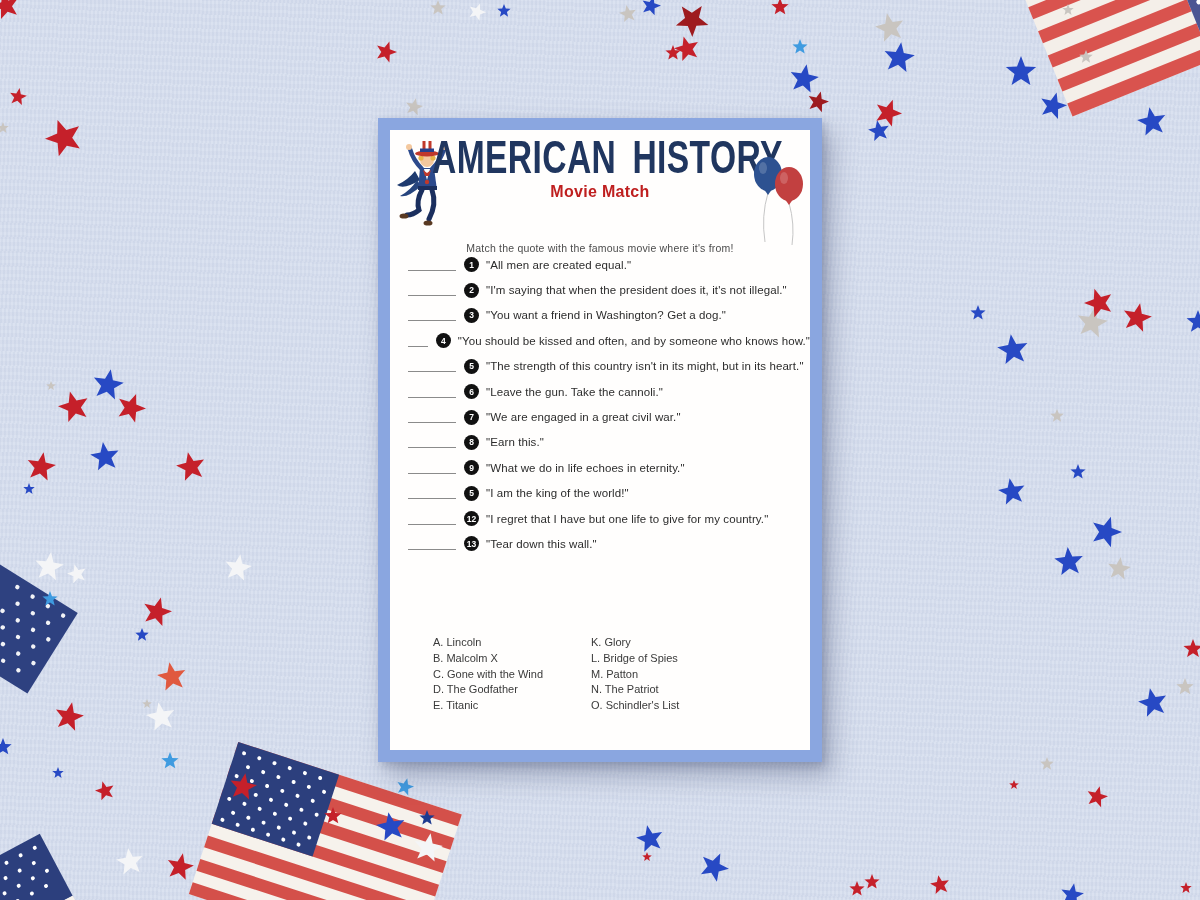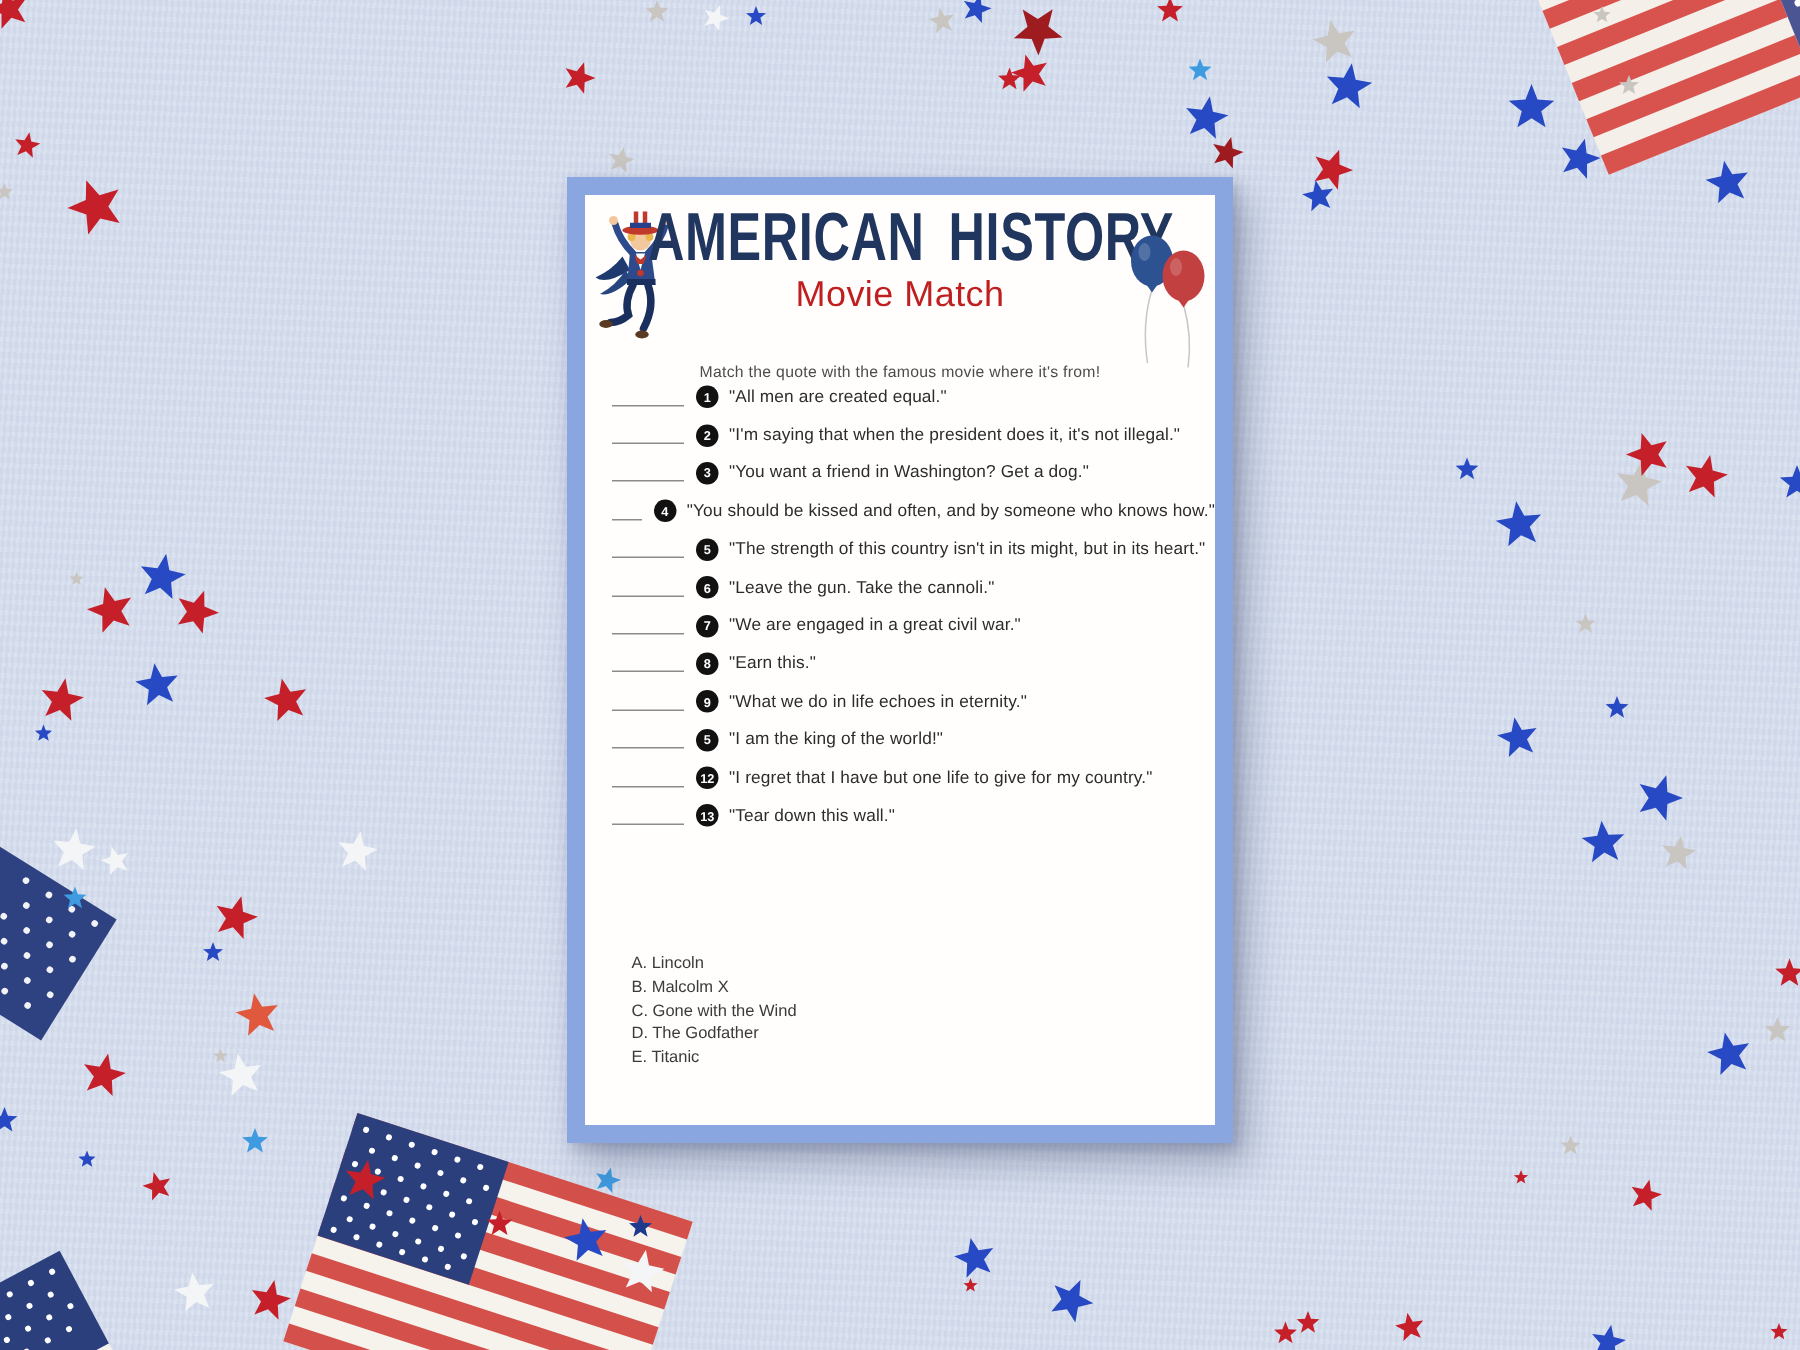--- a/index.html
+++ b/index.html
@@ -19,41 +19,41 @@
     box-shadow:10px 14px 24px rgba(62,74,112,.35), 3px 4px 8px rgba(62,74,112,.25);
   }
   .header{position:absolute;left:0;top:0;width:100%;height:120px;}
   .title{
     position:absolute;left:0;right:0;top:6px;text-align:center;
     font-weight:800;font-size:42px;line-height:44px;color:#20365f;
     transform:scaleX(.80) scaleY(1.08);letter-spacing:.5px;word-spacing:8px;white-space:nowrap;
   }
   .subtitle{
     position:absolute;left:0;right:0;top:53px;text-align:center;
-    font-weight:400;font-size:24px;color:#bf1f1f;letter-spacing:.3px;
+    font-weight:700;font-size:16px;color:#bf1f1f;letter-spacing:.3px;
   }
   .instruction{
     position:absolute;left:0;right:0;top:86px;text-align:center;
     font-size:10.5px;color:#4c4c4c;letter-spacing:.2px;margin-top:26px;
   }
   .sam{position:absolute;left:4px;top:8px;}
   .balloons{position:absolute;right:0px;top:16px;}
   
   .quotes{position:absolute;left:0;top:122px;width:100%;}
   .quote-row{display:flex;align-items:center;height:25.4px;padding-left:18px;}
   .blank{width:48px;height:1px;border-bottom:1.4px solid #8b8b8b;margin-right:8px;transform:translateY(5px);}
   .badge{
     width:15px;height:15px;border-radius:50%;background:#111;color:#fff;
     font-size:8.5px;font-weight:700;display:flex;align-items:center;justify-content:center;
     margin-right:7px;flex:0 0 auto;
   }
   .qtext{font-size:11.5px;color:#2c2c2c;letter-spacing:.1px;white-space:nowrap;}
   
   .answers{
-    position:absolute;left:0;top:505px;width:100%;
+    position:absolute;left:12px;top:505px;width:100%;
     display:grid;grid-template-columns:158px 138px auto;padding-left:31px;box-sizing:border-box;
   }
   .answer-item{font-size:11px;color:#3a3a3a;line-height:15.8px;white-space:nowrap;}
 </style>
 </head>
 <body>
 
 <svg id="decor-layer" viewBox="0 0 1200 900">
 
   <g transform="rotate(-22 1140 30)">
@@ -424,14 +424,21 @@
     </div>
 
   <div class="answers">
     <div id="ans-col1">
         <div class="answer-item">A. Lincoln</div>
         <div class="answer-item">B. Malcolm X</div>
         <div class="answer-item">C. Gone with the Wind</div>
         <div class="answer-item">D. The Godfather</div>
         <div class="answer-item">E. Titanic</div>
       </div>
+    <div id="ans-col3">
+        <div class="answer-item">K. Glory</div>
+        <div class="answer-item">L. Bridge of Spies</div>
+        <div class="answer-item">M. Patton</div>
+        <div class="answer-item">N. The Patriot</div>
+        <div class="answer-item">O. Schindler's List</div>
+      </div>
   </div>
 </div>
 
 </body></html>

